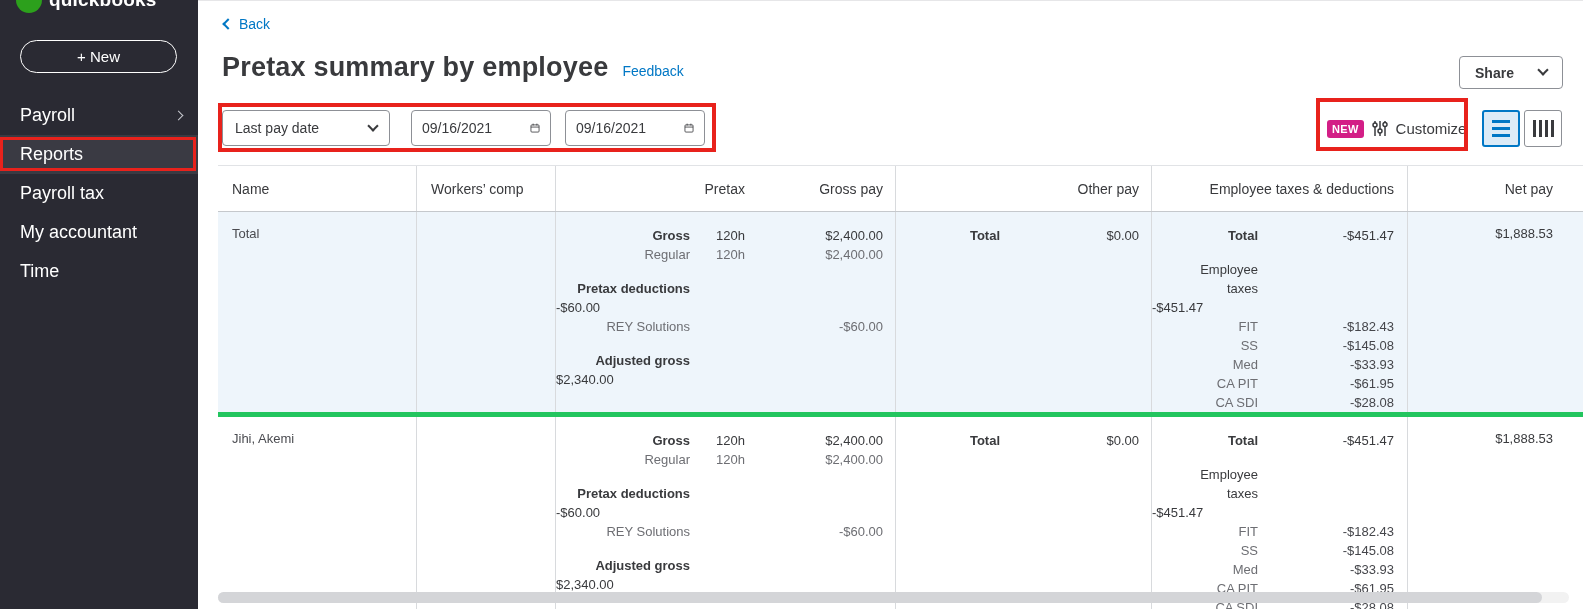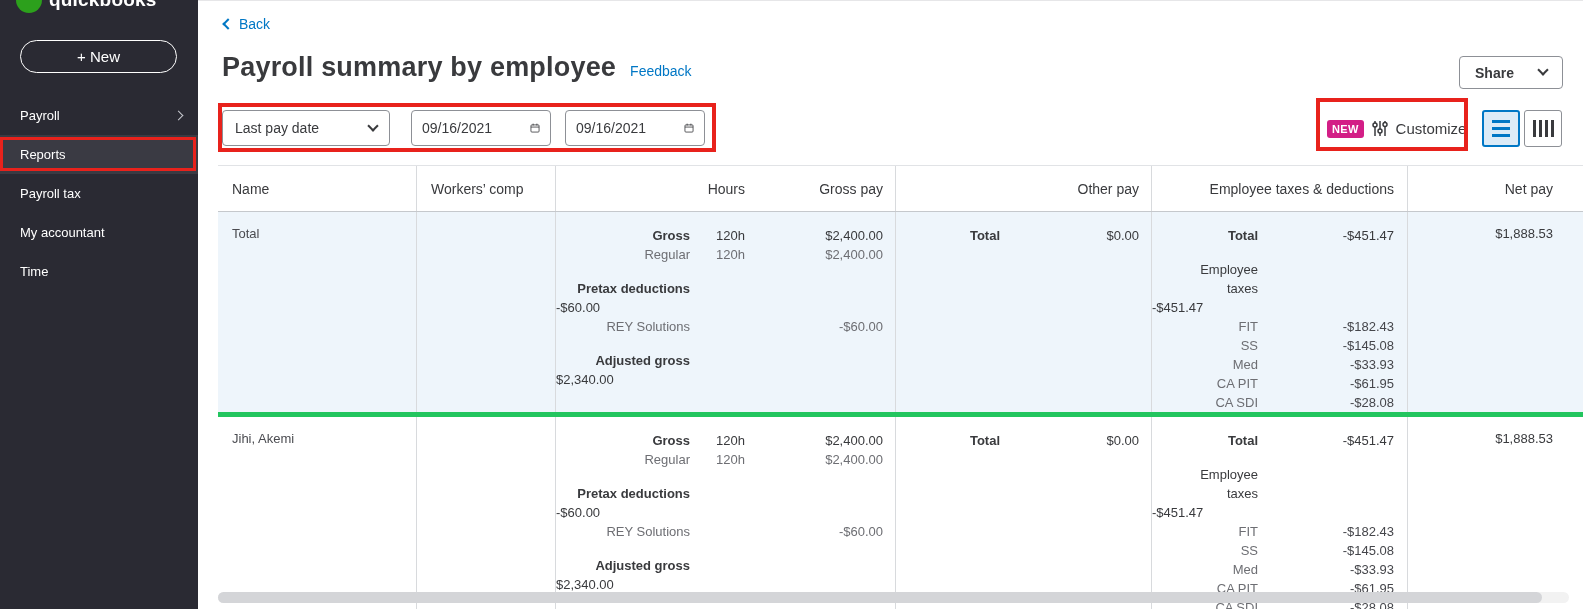--- a/index.html
+++ b/index.html
@@ -13,21 +13,21 @@
   .sidebar { position:absolute; left:0; top:0; width:198px; height:609px;
     background: var(--sidebar-bg, #2a2a33); overflow:hidden; z-index:2; }
   .logo { position:absolute; top:-13px; left:16px; display:flex; align-items:center; gap:7px; cursor:pointer; }
   .logo-circle { width:26px; height:26px; border-radius:50%; background: var(--brand-green, #2ca01c); }
   .logo-text { color:#fff; font-size:19px; font-weight:700; letter-spacing:.2px; }
   .new-btn { position:absolute; top:40px; left:20px; width:157px; height:33px;
     border:1.5px solid #fff; border-radius:17px; background:transparent; color:#fff;
     font-size:15px; display:flex; align-items:center; justify-content:center; cursor:pointer; font-family:inherit; }
   .menu { position:absolute; top:96px; left:0; right:0; }
   .menu-item { height:39px; display:flex; align-items:center; padding:0 20px; color:#fff;
-    font-size:13px; position:relative; cursor:pointer; }
+    font-size:18px; position:relative; cursor:pointer; }
   .menu-item.active { background: rgba(255,255,255,.08); }
   .menu-chevron { position:absolute; right:16px; width:7px; height:7px;
     border-top:1.5px solid #c9cad1; border-right:1.5px solid #c9cad1; transform:rotate(45deg); }
 
   
   .main { position:absolute; left:198px; top:0; right:0; bottom:0; background:#fff; border-top:1px solid #e6e6e8; }
   .back { position:absolute; left:224px; top:16px; display:flex; align-items:center; gap:7px;
     color: var(--accent-blue, #0077c5); font-size:14px; cursor:pointer; z-index:3; }
   .back-chev { width:8px; height:8px; border-left:2px solid var(--accent-blue,#0077c5);
     border-bottom:2px solid var(--accent-blue,#0077c5); transform:rotate(45deg); }
@@ -148,21 +148,21 @@
 </div>
 
 <div class="main"></div>
 
 <div class="back">
   <span class="back-chev"></span>
   <span>Back</span>
 </div>
 
 <div class="title-row">
-  <span class="page-title">Payroll summary by employee</span>
+  <span class="page-title">Pretax summary by employee</span>
   <span class="feedback">Feedback</span>
 </div>
 
 <button class="share-btn">
   <span>Share</span>
   <span class="chev-down"></span>
 </button>
 
 <div class="dd">
   <span>Last pay date</span>
@@ -220,21 +220,21 @@
         <span></span>
       </span>
   </div>
 </div>
 
 <div class="report-table">
   <div class="thead">
     <div class="col-name bordered th-name">Name</div>
     <div class="col-workers bordered th-workers">Workers’ comp</div>
     <div class="col-gross bordered th-gross">
-      <span class="hours-h">Hours</span>
+      <span class="hours-h">Pretax</span>
       <span class="gpay-h">Gross pay</span>
     </div>
     <div class="col-other bordered th-other">Other pay</div>
     <div class="col-taxes bordered th-taxes">Employee taxes &amp; deductions</div>
     <div class="col-net th-net">Net pay</div>
   </div>
   <div class="tbody">
   <div class="trow highlight">
     <div class="td td-name col-name bordered">
       <span>Total</span>

